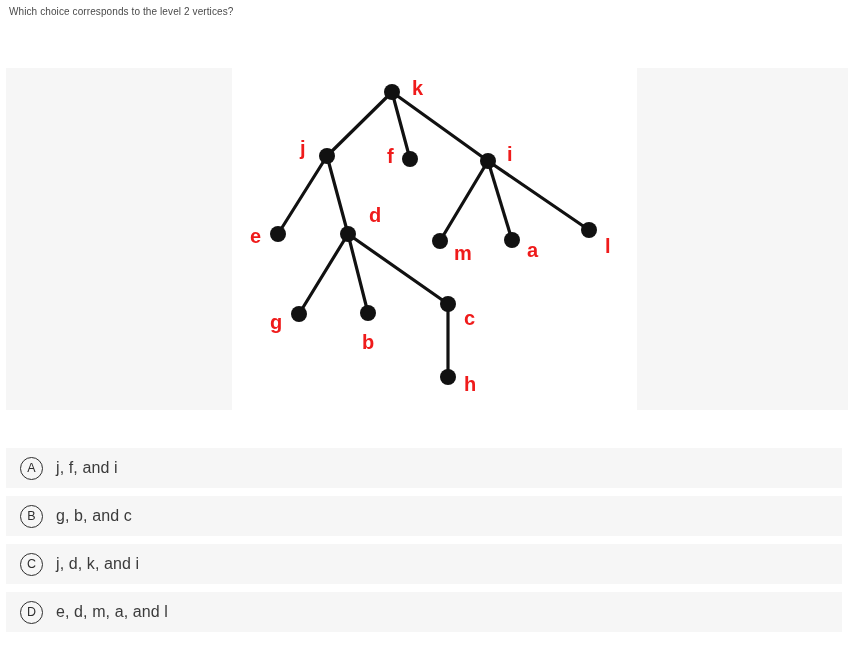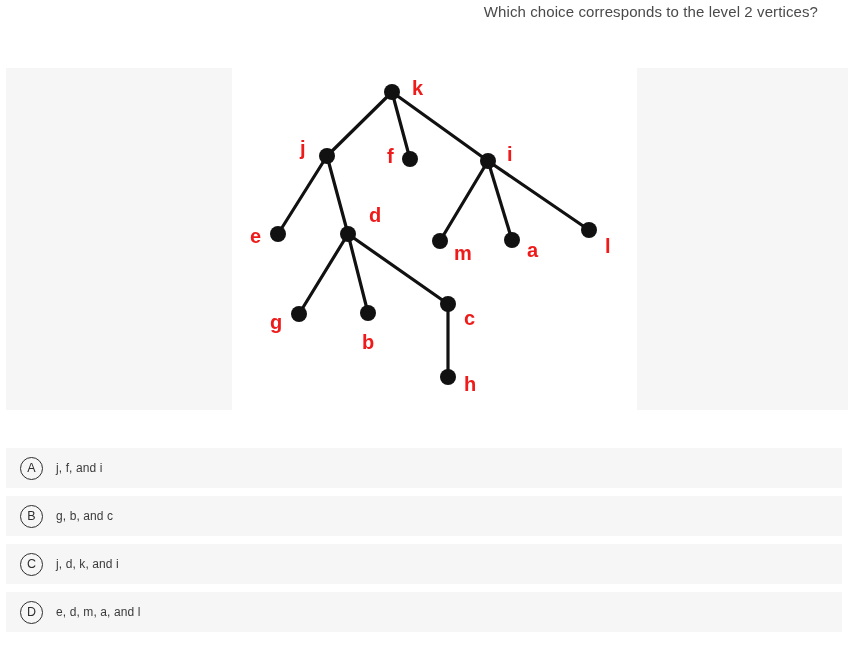--- a/index.html
+++ b/index.html
@@ -13,28 +13,27 @@
     background: #ffffff;
     font-family: "Liberation Sans", sans-serif;
     color: #3b3b3b;
     overflow: hidden;
     position: relative;
   }
 
   
   .question-prompt {
     position: absolute;
-    left: 18px;
+    left: 9px;
     top: 4px;
     width: 800px;
-    font-size: 15px;
+    font-size: 10px;
     line-height: 16px;
     color: #4a4a4a;
     letter-spacing: 0.1px;
-    text-align: right;
   }
 
   
   .figure-band {
     position: absolute;
     left: 0;
     top: 68px;
     width: 848px;
     height: 342px;
   }
@@ -102,21 +101,21 @@
     display: flex;
     align-items: center;
     justify-content: center;
     font-size: 12.5px;
     color: #2e2e2e;
     line-height: 1;
     box-sizing: border-box;
   }
   .choice-text {
     margin-left: 13px;
-    font-size: 12px;
+    font-size: 16px;
     color: #3b3b3b;
     letter-spacing: 0.1px;
   }
 </style>
 </head>
 <body>
 
 <div class="question-prompt">Which choice corresponds to the level 2 vertices?</div>
 
 <div class="figure-band">

